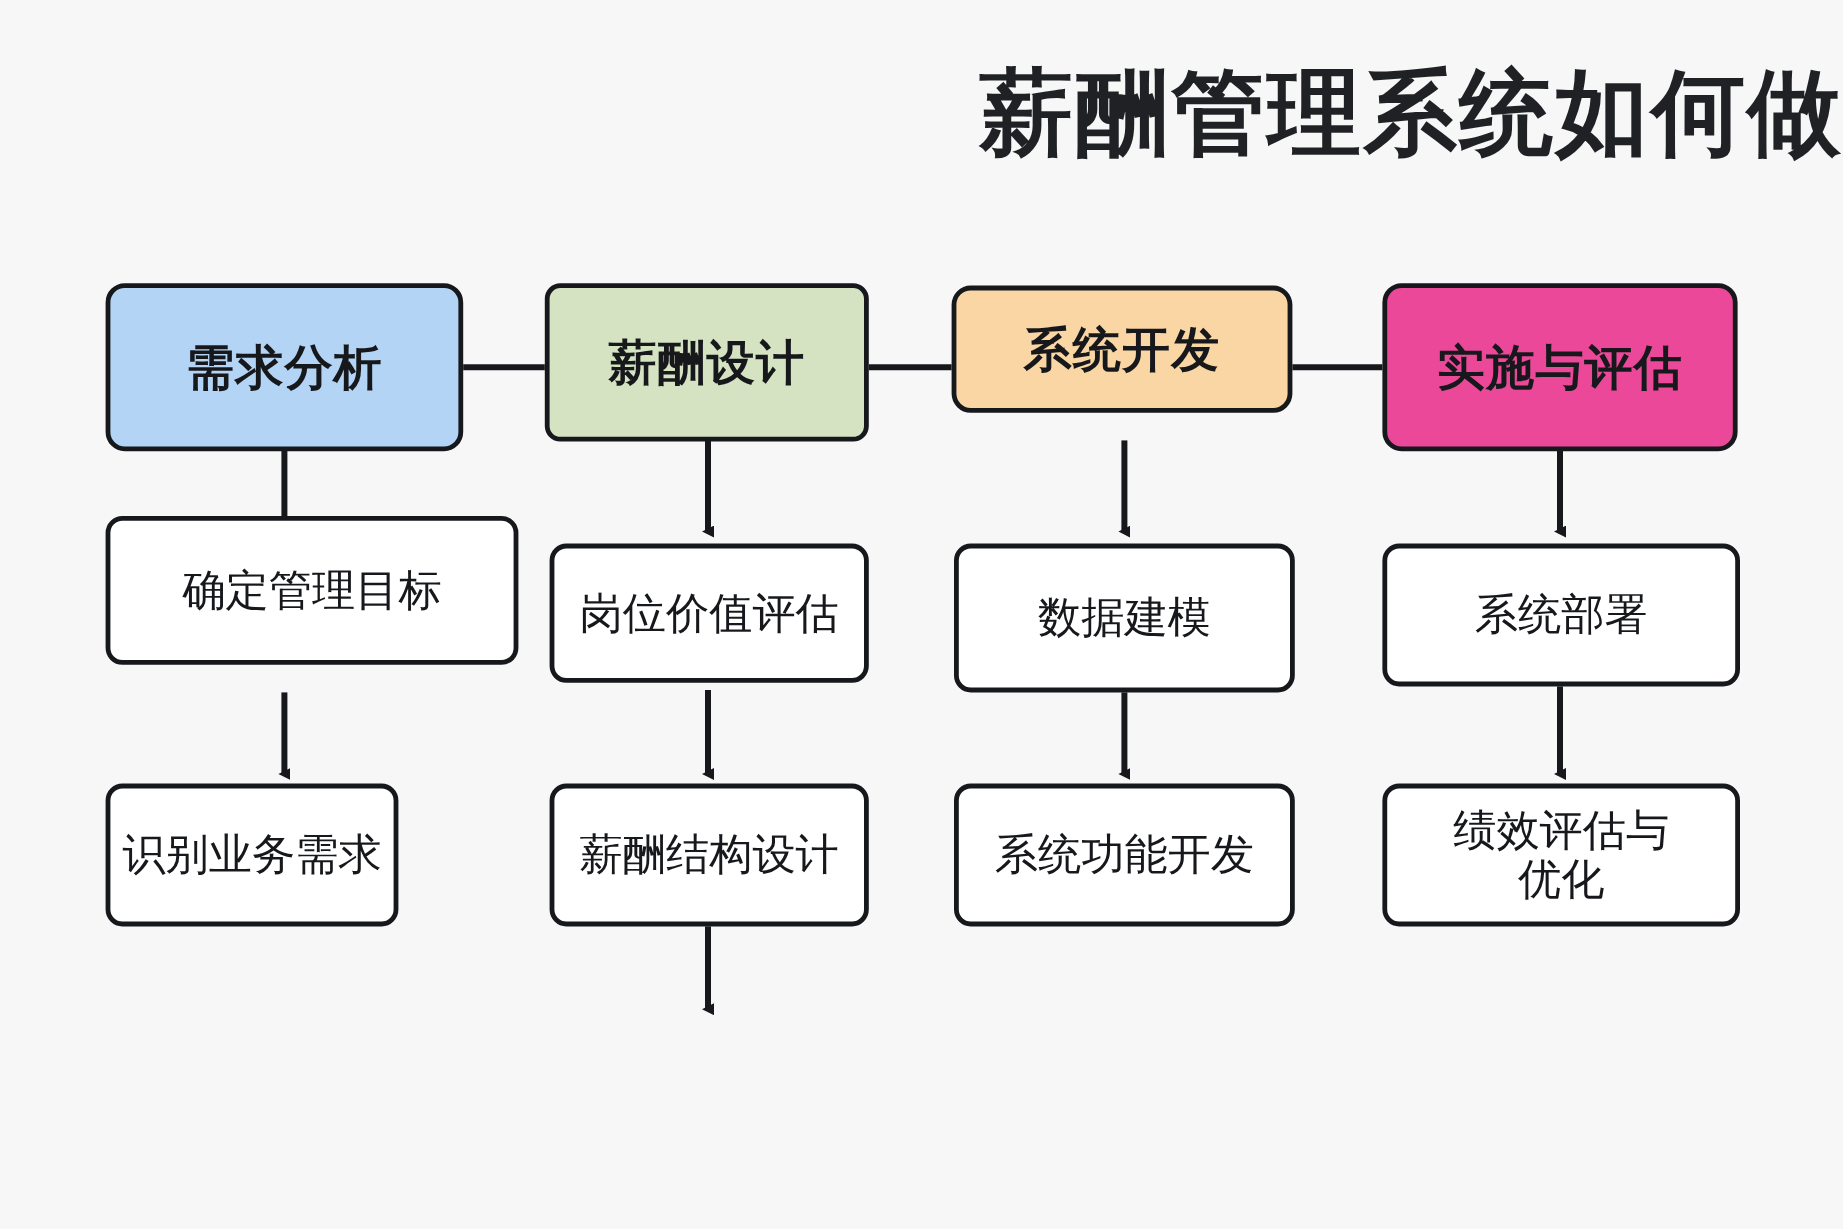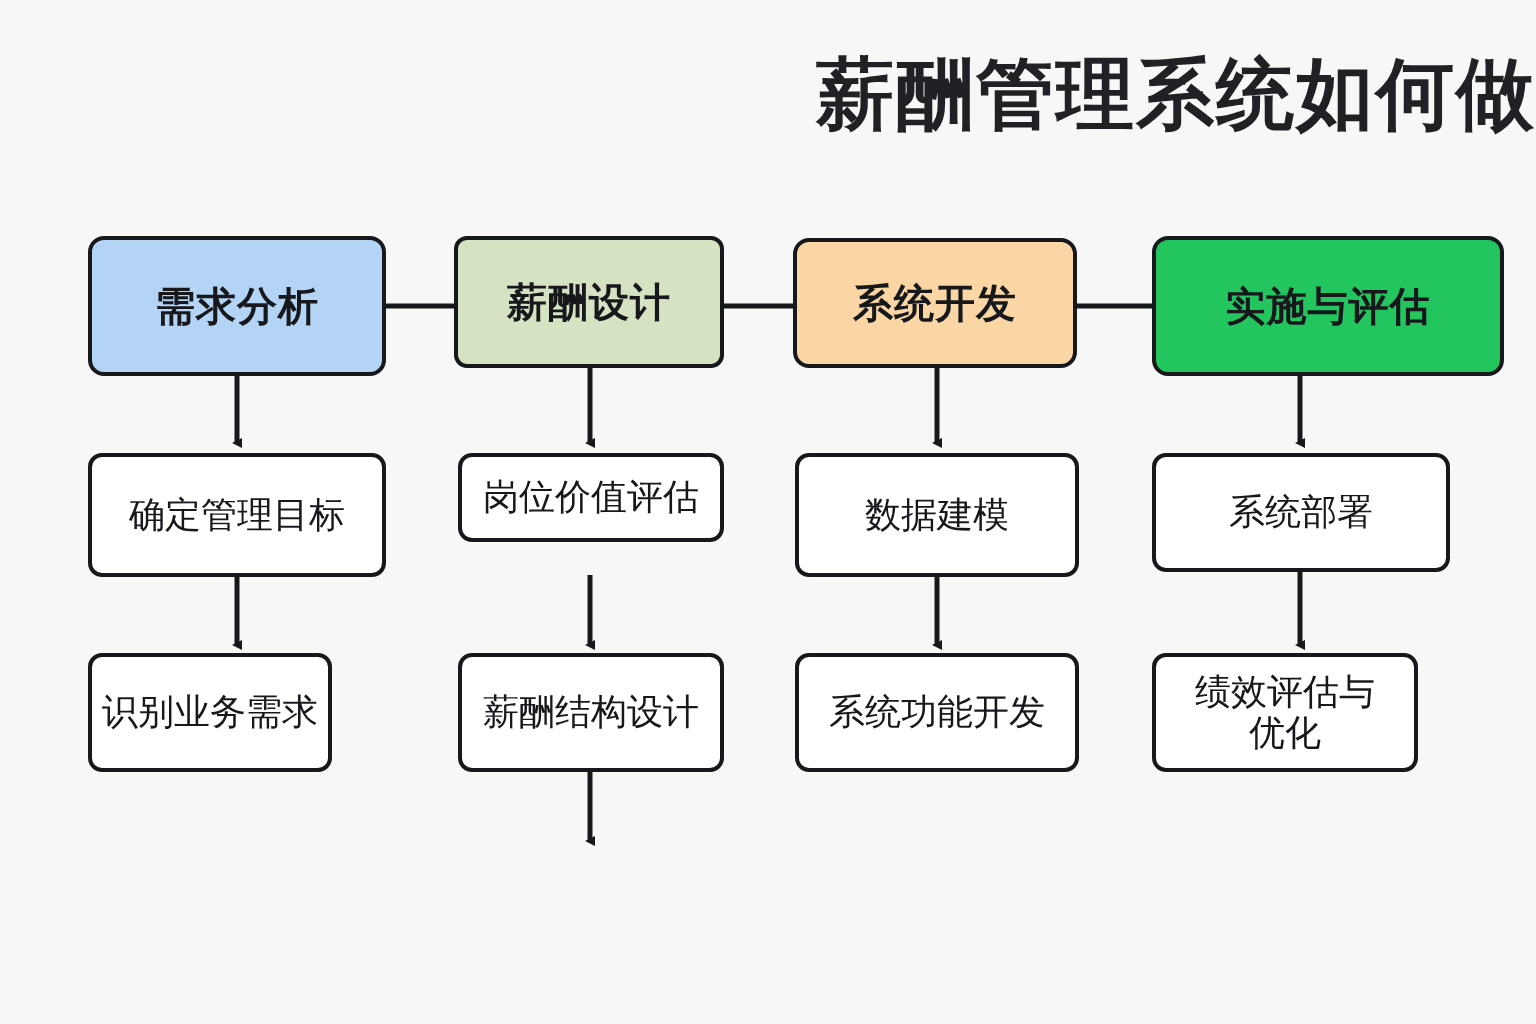--- a/index.html
+++ b/index.html
@@ -117,33 +117,33 @@
   </svg>
 
   <div class="node stage" style="left:88px; top:236px; width:298px; height:140px; background:#b3d4f5;">
     <span class="lbl">需求分析</span>
   </div>
 
   <div class="node stage" style="left:454px; top:236px; width:270px; height:132px; background:#d5e3c2;border-radius:13px;">
     <span class="lbl">薪酬设计</span>
   </div>
 
-  <div class="node stage" style="left:793px; top:238px; width:284px; height:130px; background:#fbd6a5;">
+  <div class="node stage" style="left:793px; top:238px; width:284px; height:106px; background:#fbd6a5;">
     <span class="lbl">系统开发</span>
   </div>
 
-  <div class="node stage" style="left:1152px; top:236px; width:352px; height:140px; background:#22c55e;">
+  <div class="node stage" style="left:1152px; top:236px; width:296px; height:140px; background:#ec4899;">
     <span class="lbl">实施与评估</span>
   </div>
 
-  <div class="node sub" style="left:88px; top:453px; width:298px; height:124px;">
+  <div class="node sub" style="left:88px; top:430px; width:344px; height:124px;">
     <span class="lbl">确定管理目标</span>
   </div>
 
-  <div class="node sub" style="left:458px; top:453px; width:266px; height:89px;">
+  <div class="node sub" style="left:458px; top:453px; width:266px; height:116px;">
     <span class="lbl">岗位价值评估</span>
   </div>
 
   <div class="node sub" style="left:795px; top:453px; width:284px; height:124px;">
     <span class="lbl">数据建模</span>
   </div>
 
   <div class="node sub" style="left:1152px; top:453px; width:298px; height:119px;">
     <span class="lbl">系统部署</span>
   </div>
@@ -153,19 +153,19 @@
   </div>
 
   <div class="node sub" style="left:458px; top:653px; width:266px; height:119px;">
     <span class="lbl">薪酬结构设计</span>
   </div>
 
   <div class="node sub" style="left:795px; top:653px; width:284px; height:119px;">
     <span class="lbl">系统功能开发</span>
   </div>
 
-  <div class="node sub" style="left:1152px; top:653px; width:266px; height:119px; flex-direction:column;">
+  <div class="node sub" style="left:1152px; top:653px; width:298px; height:119px; flex-direction:column;">
     <span class="lbl">绩效评估与</span>
     <span class="lbl">优化</span>
   </div>
 
 
 </div>
 
 </body></html>

